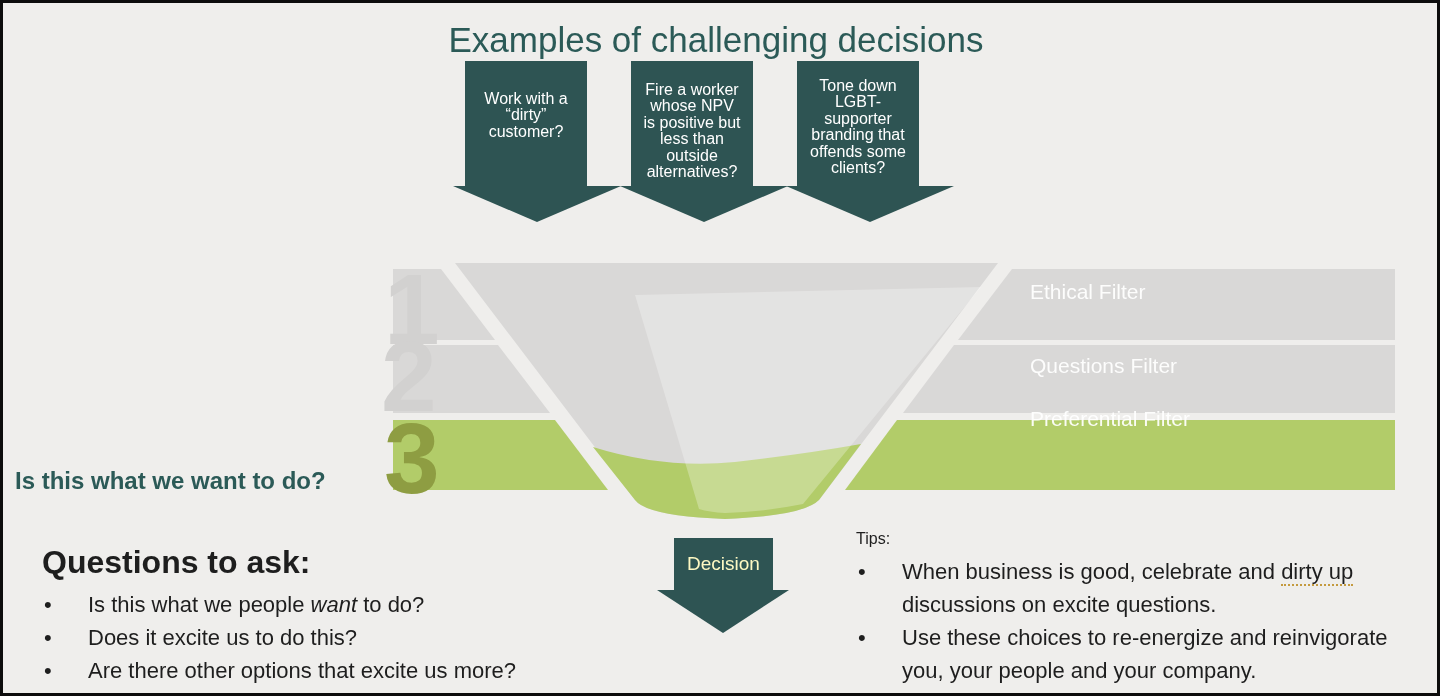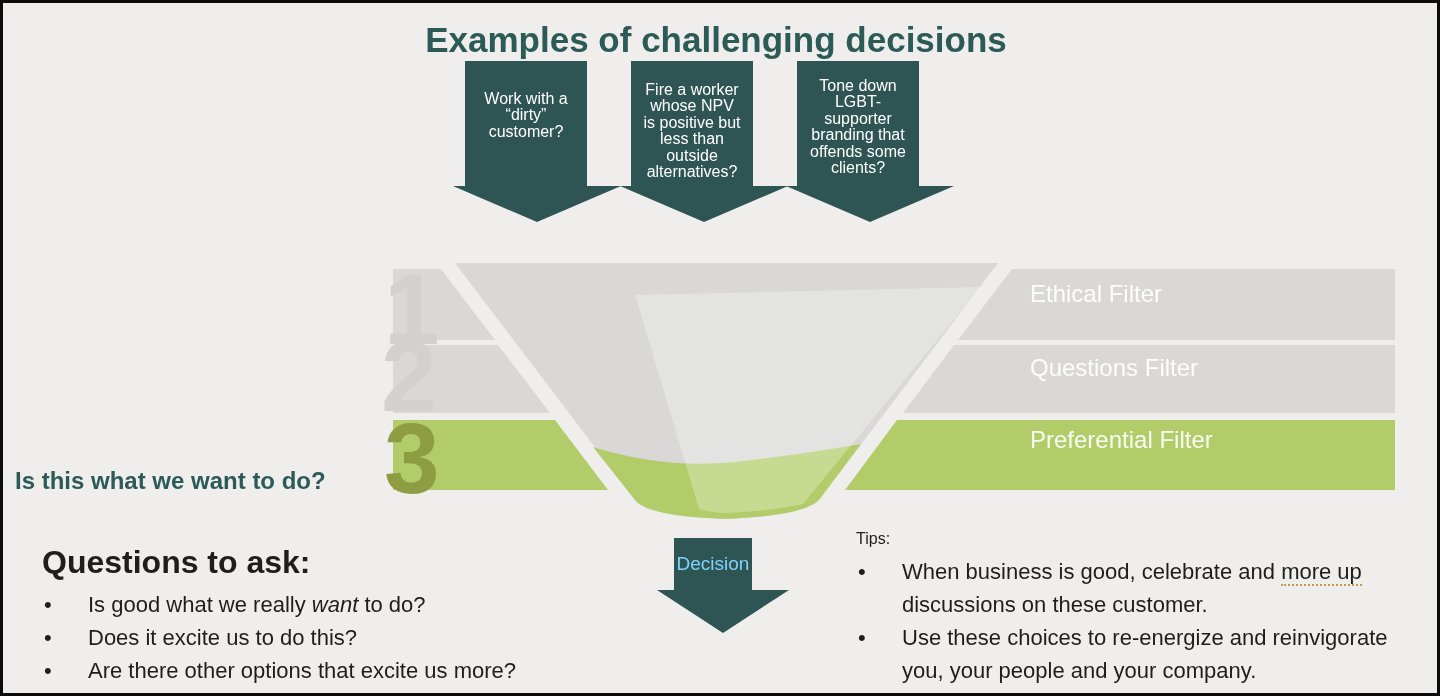--- a/index.html
+++ b/index.html
@@ -3,21 +3,21 @@
 <meta charset="utf-8">
 <style>
   html,body{margin:0;padding:0;background:#fff;}
   .slide{
     position:relative;width:1440px;height:696px;box-sizing:border-box;
     border:3px solid #0c0c0c;background:#efeeec;overflow:hidden;
     font-family:"Liberation Sans",sans-serif;
   }
   .title{
     position:absolute;top:17px;left:16px;right:24px;text-align:center;
-    font-size:35px;font-weight:700;color:#2b5a57;letter-spacing:0;
+    font-size:35px;font-weight:400;color:#2b5a57;letter-spacing:0;
   }
   
   .arrow-box{
     position:absolute;top:58px;width:122px;height:125px;box-sizing:border-box;
     background:#2e5453;color:#fff;text-align:center;
     font-size:16px;line-height:16.5px;white-space:pre-line;
   }
   .arrow-tip{
     position:absolute;top:183px;width:0;height:0;
     border-left:84px solid transparent;border-right:84px solid transparent;
@@ -28,30 +28,30 @@
   .a3{left:794px;}
   .t1{left:450px}
   .t2{left:617px}
   .t3{left:783px}
   
   .diagram{position:absolute;left:0;top:0;width:1440px;height:696px;}
   .num{font-family:"Liberation Sans",sans-serif;font-weight:bold;font-size:100px;}
   .num-gray{fill:#d2d1d0;}
   .num-olive{fill:#8e9d42;}
   
-  .flabel{position:absolute;left:1027px;font-size:24px;color:rgba(255,255,255,0.93);}
-  .fl1{top:277px}.fl2{top:351px}.fl3{top:423px}
+  .flabel{position:absolute;left:1027px;font-size:21px;color:rgba(255,255,255,0.93);}
+  .fl1{top:277px}.fl2{top:351px}.fl3{top:404px}
   
   .side-question{
     position:absolute;left:12px;top:464px;font-size:24px;font-weight:600;color:#2b5a57;
   }
   
   .decision-box{
-    position:absolute;left:671px;top:535px;width:78px;height:52px;background:#2e5453;
-    color:#7dd3fc;font-size:19px;display:flex;align-items:center;justify-content:center;
+    position:absolute;left:671px;top:535px;width:99px;height:52px;background:#2e5453;
+    color:#fef9c3;font-size:19px;display:flex;align-items:center;justify-content:center;
   }
   .decision-tip{
     position:absolute;left:654px;top:587px;width:0;height:0;
     border-left:66px solid transparent;border-right:66px solid transparent;
     border-top:43px solid #2e5453;
   }
   
   .textblock{position:absolute;color:#1e1e1e;}
   .tb-header{font-size:24px;font-weight:bold;}
   .questions{left:39px;top:541px;width:640px;}
@@ -124,27 +124,27 @@
   <div class="side-question">Is this what we want to do?</div>
 
   <div class="decision-box">
     <span>Decision</span>
   </div>
   <div class="decision-tip"></div>
 
   <div class="textblock questions">
     <div class="tb-header">Questions to ask:</div>
     <ul class="bullets">
-      <li><span>Is good what we really </span><i>want</i><span> to do?</span></li>
+      <li><span>Is this what we people </span><i>want</i><span> to do?</span></li>
       <li><span>Does it excite us to do this?</span><i></i><span></span></li>
       <li><span>Are there other options that excite us more?</span><i></i><span></span></li>
     </ul>
   </div>
 
   <div class="textblock tips">
     <div class="tb-header">Tips:</div>
     <ul class="bullets">
-      <li><span>When business is good, celebrate and </span><span class="dotted-ul">more up</span><span> discussions on these customer.</span></li>
+      <li><span>When business is good, celebrate and </span><span class="dotted-ul">dirty up</span><span> discussions on excite questions.</span></li>
       <li><span>Use these choices to re-energize and reinvigorate you, your people and your company.</span><span></span><span></span></li>
     </ul>
   </div>
 
 </div>
 
 </body></html>

